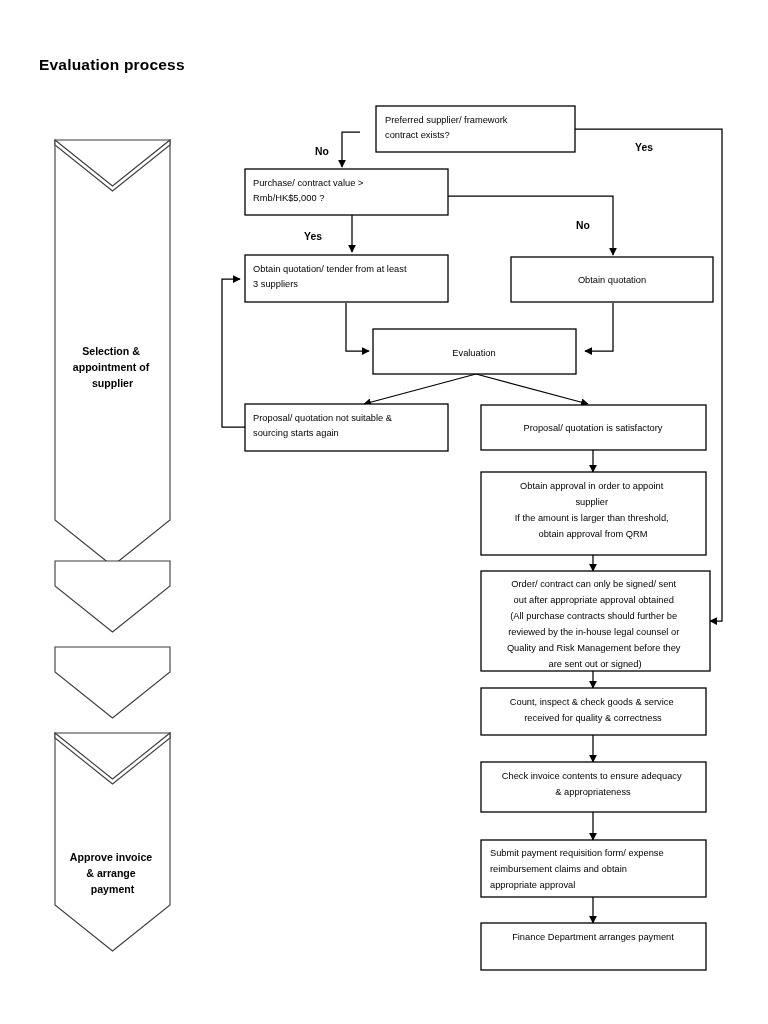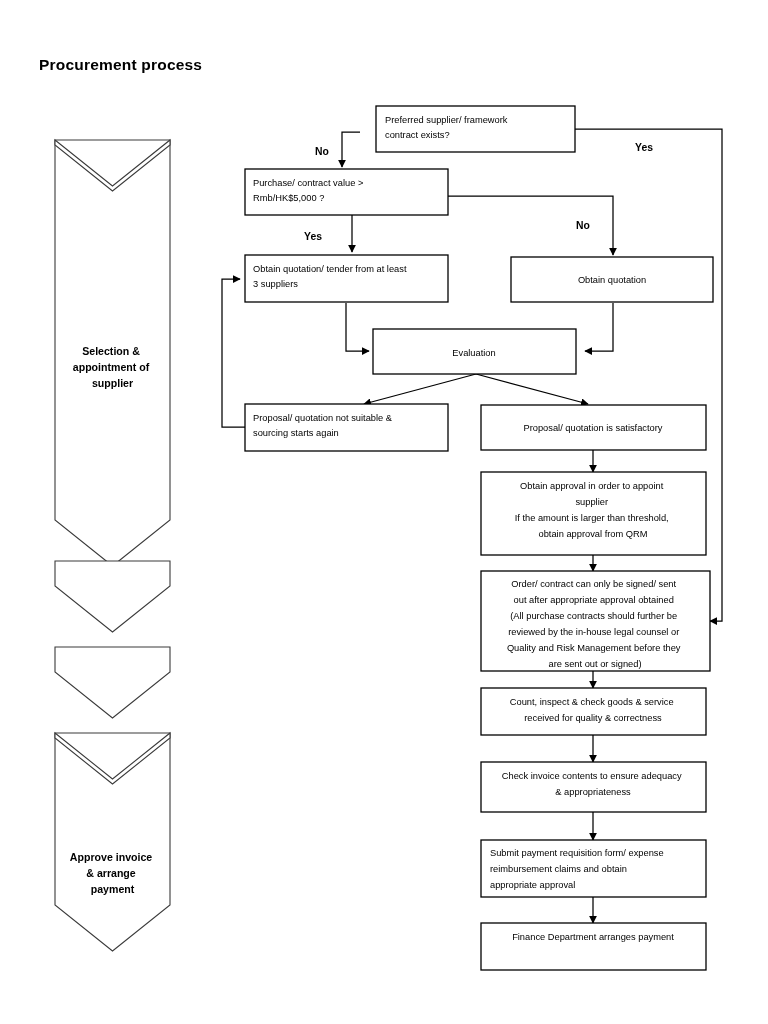--- a/index.html
+++ b/index.html
@@ -63,21 +63,21 @@
     font-family: "Liberation Sans", sans-serif;
     font-size: 10.4px;
     font-weight: bold;
     fill: #000000;
     text-anchor: middle;
   }
 </style>
 </head>
 <body>
 
-<div id="page-title">Procurement process</div>
+<div id="page-title">Evaluation process</div>
 
 <svg id="flow" viewBox="0 0 768 1024">
   <defs>
     <marker id="arrow" viewBox="0 0 10 10" refX="9" refY="5" markerWidth="6.2" markerHeight="6.2" orient="auto-start-reverse">
       <path d="M 0 0 L 10 5 L 0 10 z" fill="#000000"></path>
     </marker>
   </defs>
 
   <g>
     <polygon class="chev-shape" points="55,140 170,140 170,520 112.5,566 55,520"></polygon>

